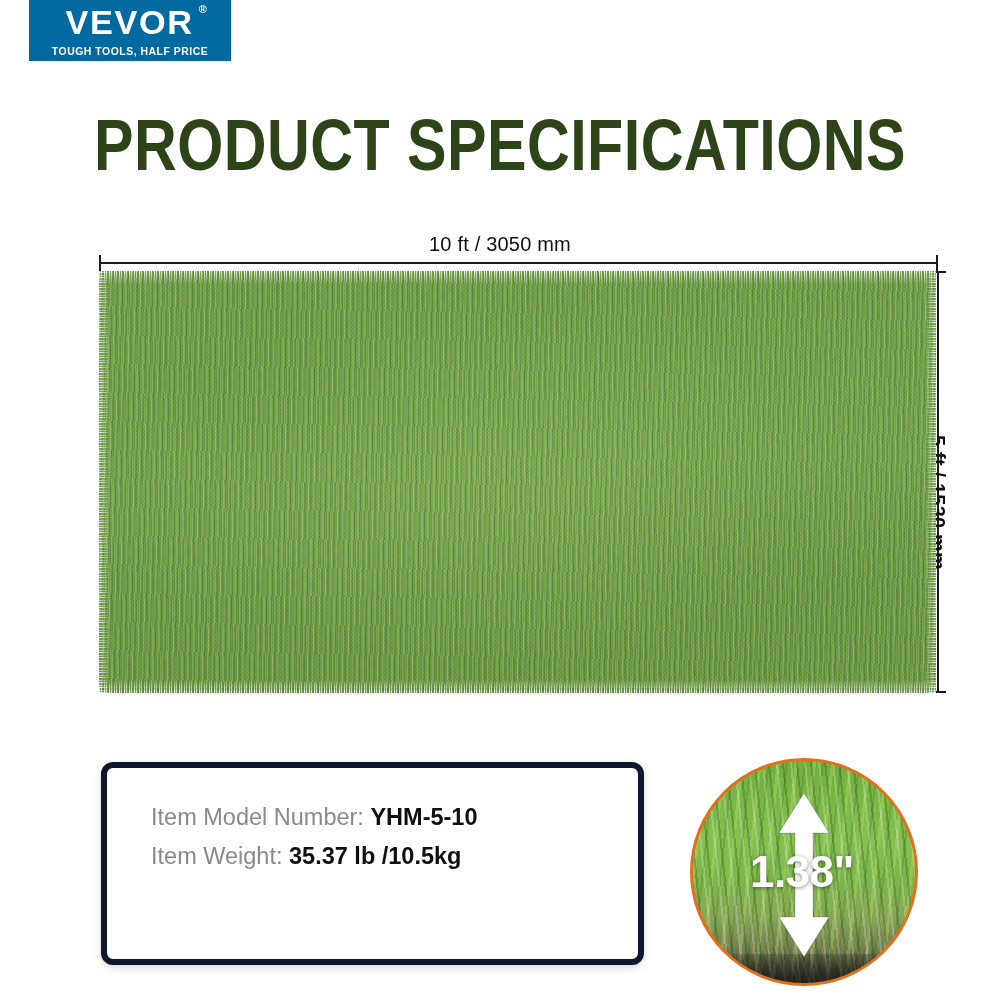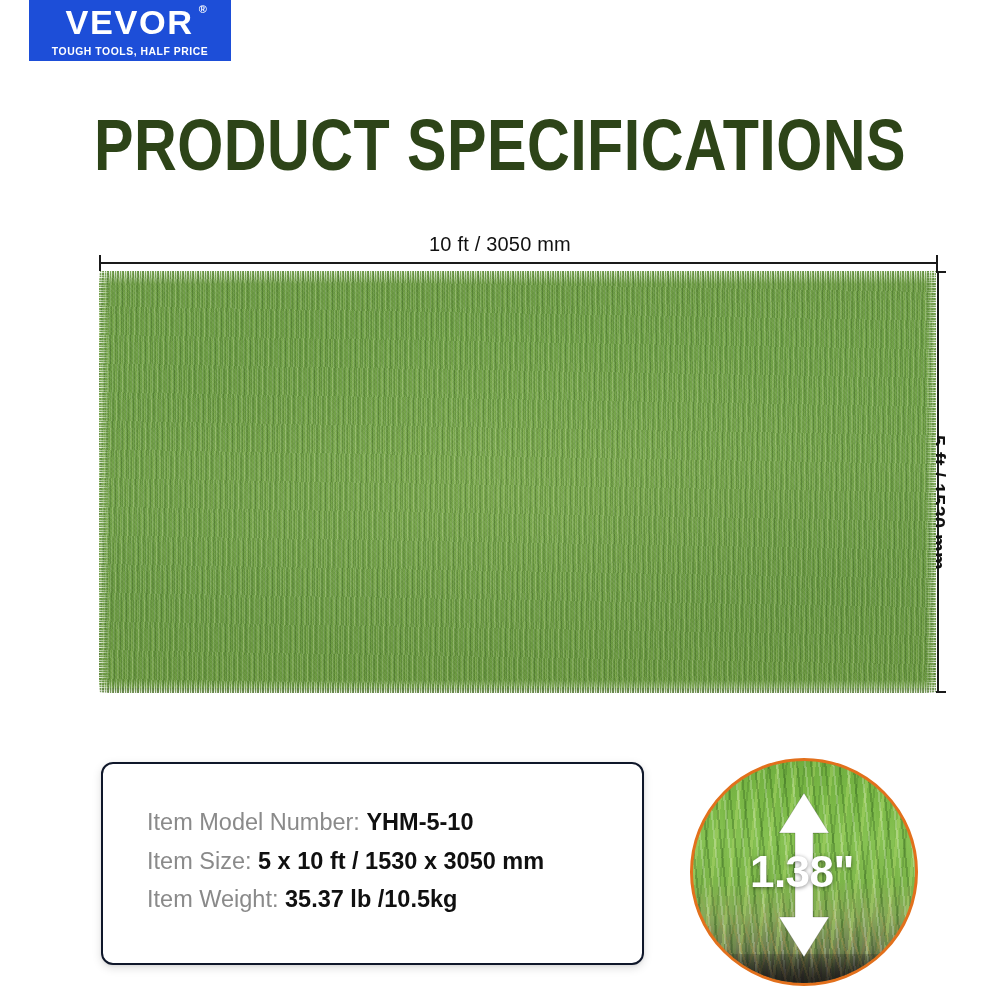--- a/index.html
+++ b/index.html
@@ -16,21 +16,21 @@
     -webkit-font-smoothing: antialiased;
   }
 
   
   .logo-box {
     position: absolute;
     left: 29px;
     top: 0px;
     width: 202px;
     height: 61px;
-    background: #1d4ed8;
+    background: #0369a1;
     display: flex;
     flex-direction: column;
     align-items: center;
     justify-content: center;
   }
   .logo-word {
     position: relative;
     color: #ffffff;
     font-family: "Liberation Sans", sans-serif;
     font-weight: bold;
@@ -240,25 +240,25 @@
   }
 
   
   .spec-card {
     position: absolute;
     left: 101px;
     top: 762px;
     width: 543px;
     height: 203px;
     background: #ffffff;
-    border: 2px solid #0f172a;
+    border: 6px solid #0f172a;
     border-radius: 12px;
     box-sizing: border-box;
     box-shadow: 0 3px 10px rgba(0,0,0,0.13), 0 1px 3px rgba(0,0,0,0.07);
-    padding: 39px 0 0 44px;
+    padding: 30px 0 0 44px;
   }
   .spec-row {
     font-family: "Liberation Sans", sans-serif;
     font-size: 23.5px;
     line-height: 38.5px;
     white-space: nowrap;
     color: #8a8a8a;
   }
   .spec-label { color: #8a8a8a; font-weight: normal; }
   .spec-value { color: #101010; font-weight: bold; }
@@ -372,24 +372,20 @@
   <div class="grass-edge-left"></div>
   <div class="grass-edge-right"></div>
 </div>
 
 <div class="spec-card">
   <div class="spec-row">
     <span class="spec-label">Item Model Number:</span>
     <span class="spec-value">YHM-5-10</span>
   </div>
   <div class="spec-row">
-    <span class="spec-label">Item Size:</span>
-    <span class="spec-value">5 x 10 ft / 1530 x 3050 mm</span>
-  </div>
-  <div class="spec-row">
     <span class="spec-label">Item Weight:</span>
     <span class="spec-value">35.37 lb /10.5kg</span>
   </div>
 </div>
 
 <div class="closeup">
   <div class="closeup-blades"></div>
   <div class="closeup-thatch"></div>
   <div class="closeup-base"></div>
   <svg class="closeup-arrow" width="60" height="168" viewBox="0 0 60 168">

